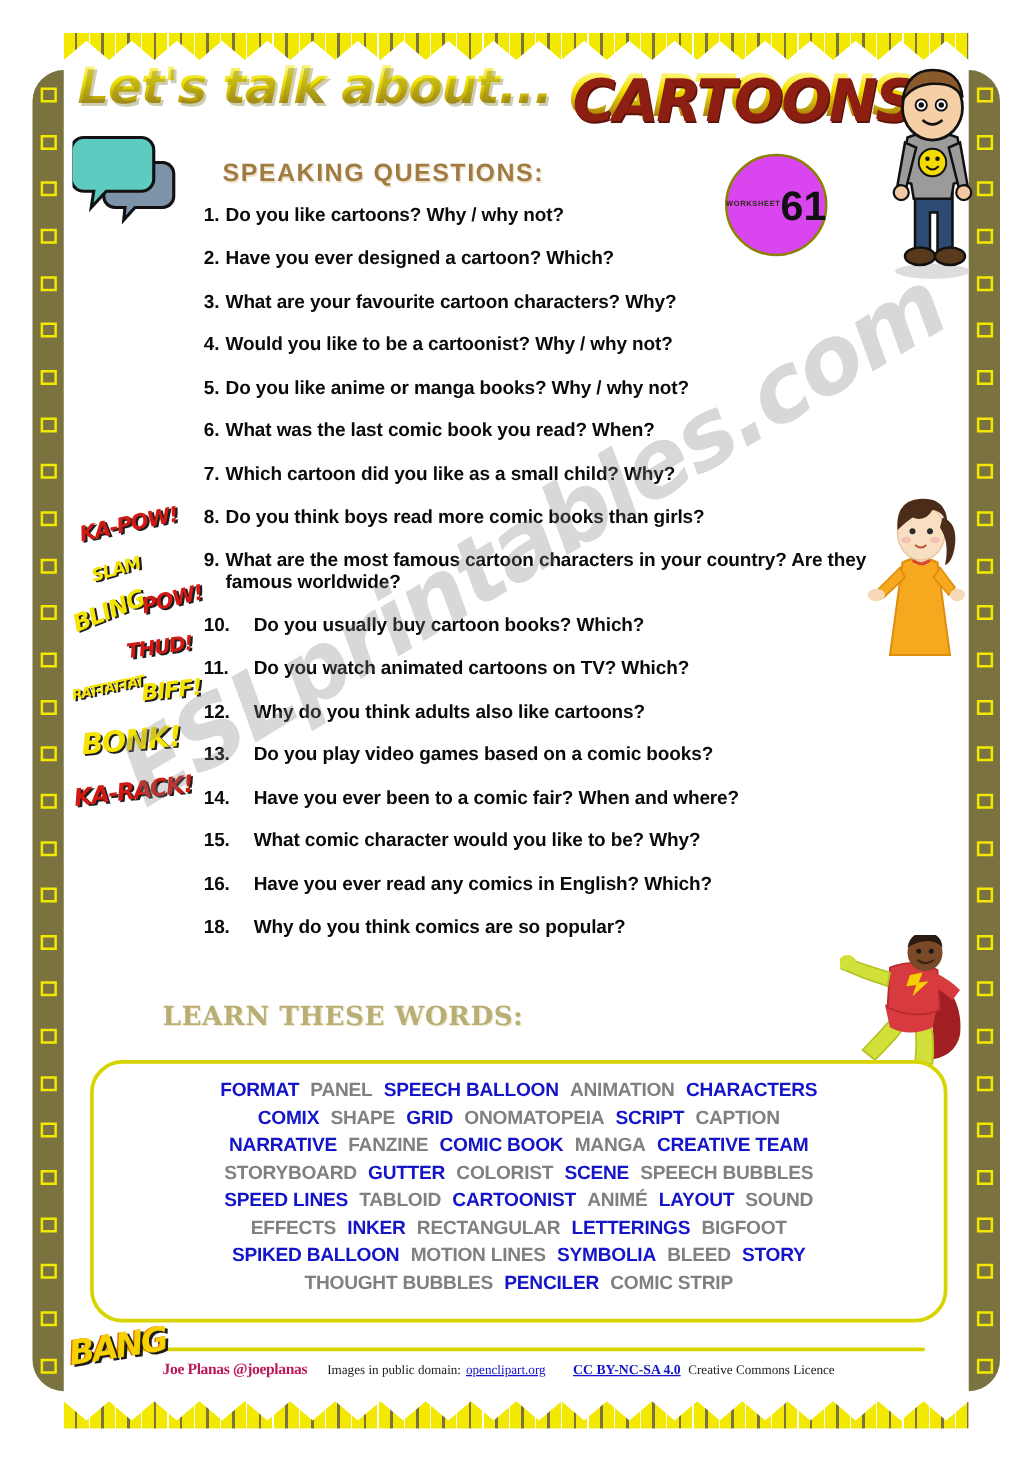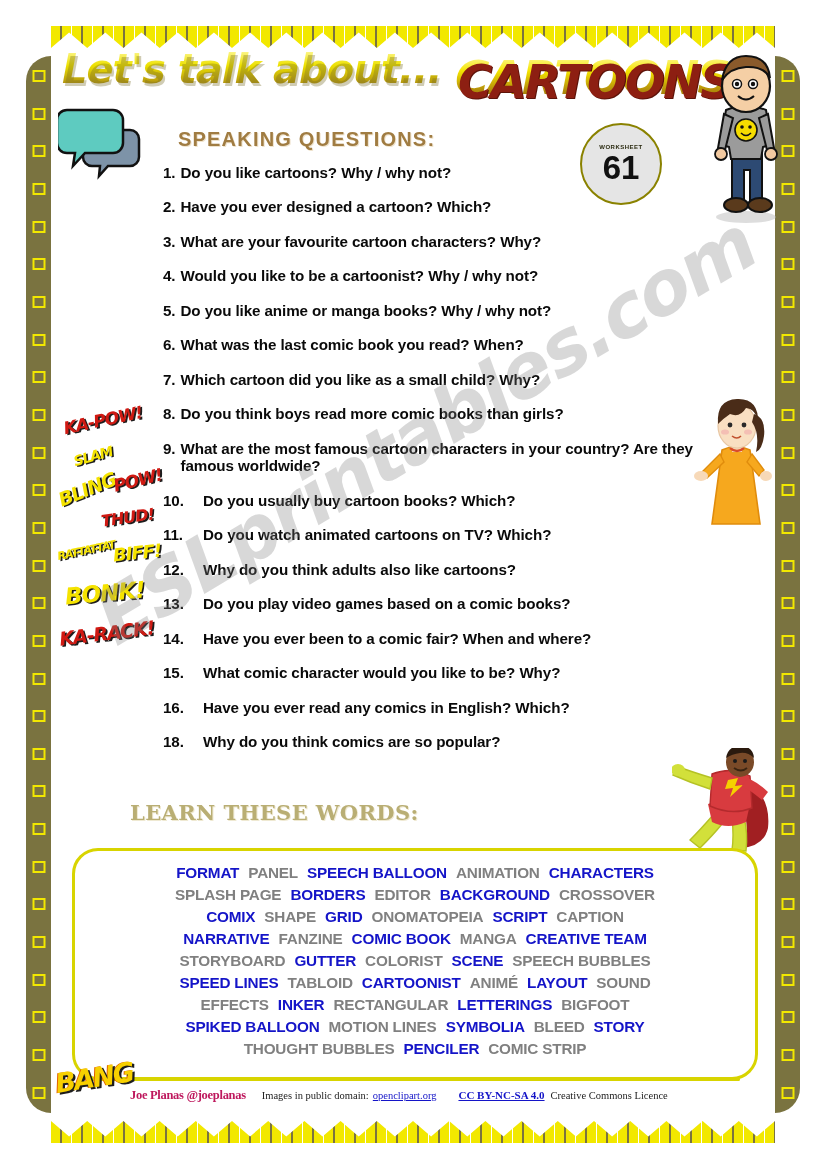--- a/index.html
+++ b/index.html
@@ -155,24 +155,24 @@
   }
 
   
   #badge {
     position: absolute;
     left: 580px;
     top: 123px;
     width: 78px;
     height: 78px;
     border-radius: 50%;
-    background: #e5e5e5;
+    background: #d946ef;
     border: 2px solid #8a8200;
     display: flex;
-    flex-direction: column;
+    flex-direction: row;
     align-items: center;
     justify-content: center;
   }
   #badge .ws-word {
     font-size: 6px;
     font-weight: bold;
     letter-spacing: .5px;
     color: #2a2a10;
     margin-bottom: 1px;
   }
@@ -596,27 +596,20 @@
 
   <div id="vocab-box">
       <div class="vrow">
         <span class="vw blue">FORMAT</span>
         <span class="vw gray">PANEL</span>
         <span class="vw blue">SPEECH BALLOON</span>
         <span class="vw gray">ANIMATION</span>
         <span class="vw blue">CHARACTERS</span>
       </div>
       <div class="vrow">
-        <span class="vw gray">SPLASH PAGE</span>
-        <span class="vw blue">BORDERS</span>
-        <span class="vw gray">EDITOR</span>
-        <span class="vw blue">BACKGROUND</span>
-        <span class="vw gray">CROSSOVER</span>
-      </div>
-      <div class="vrow">
         <span class="vw blue">COMIX</span>
         <span class="vw gray">SHAPE</span>
         <span class="vw blue">GRID</span>
         <span class="vw gray">ONOMATOPEIA</span>
         <span class="vw blue">SCRIPT</span>
         <span class="vw gray">CAPTION</span>
       </div>
       <div class="vrow">
         <span class="vw blue">NARRATIVE</span>
         <span class="vw gray">FANZINE</span>

